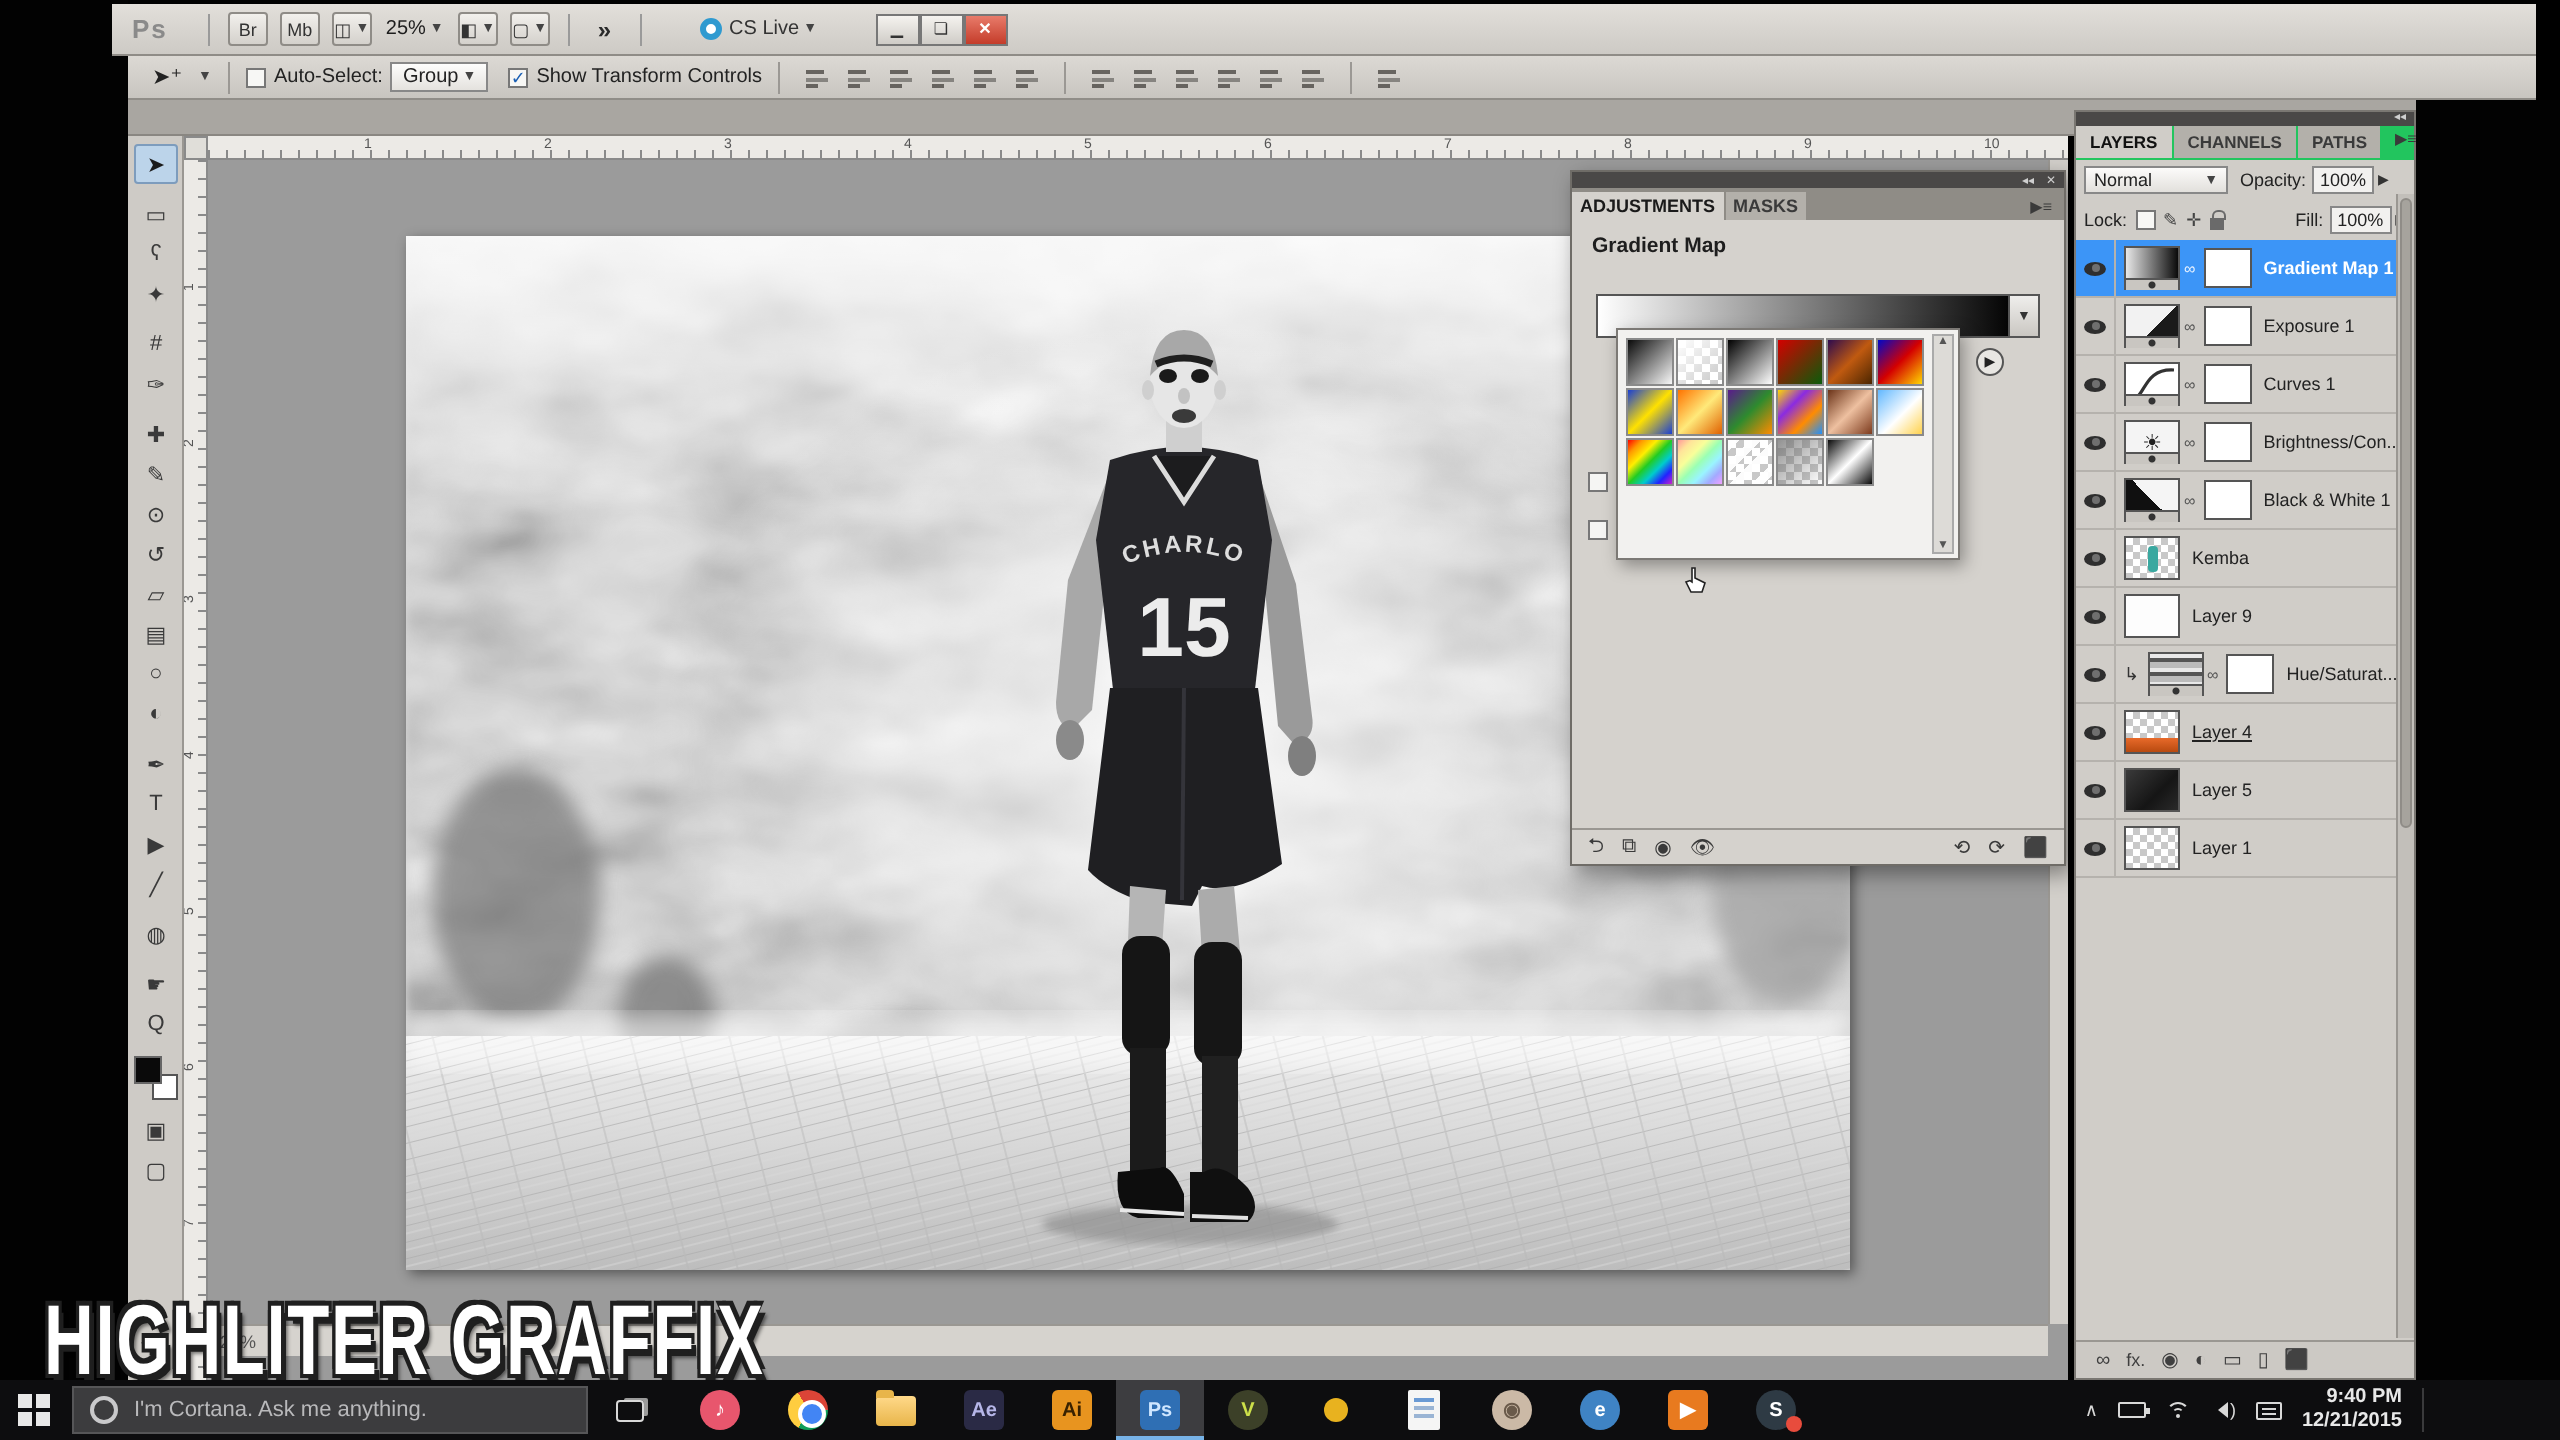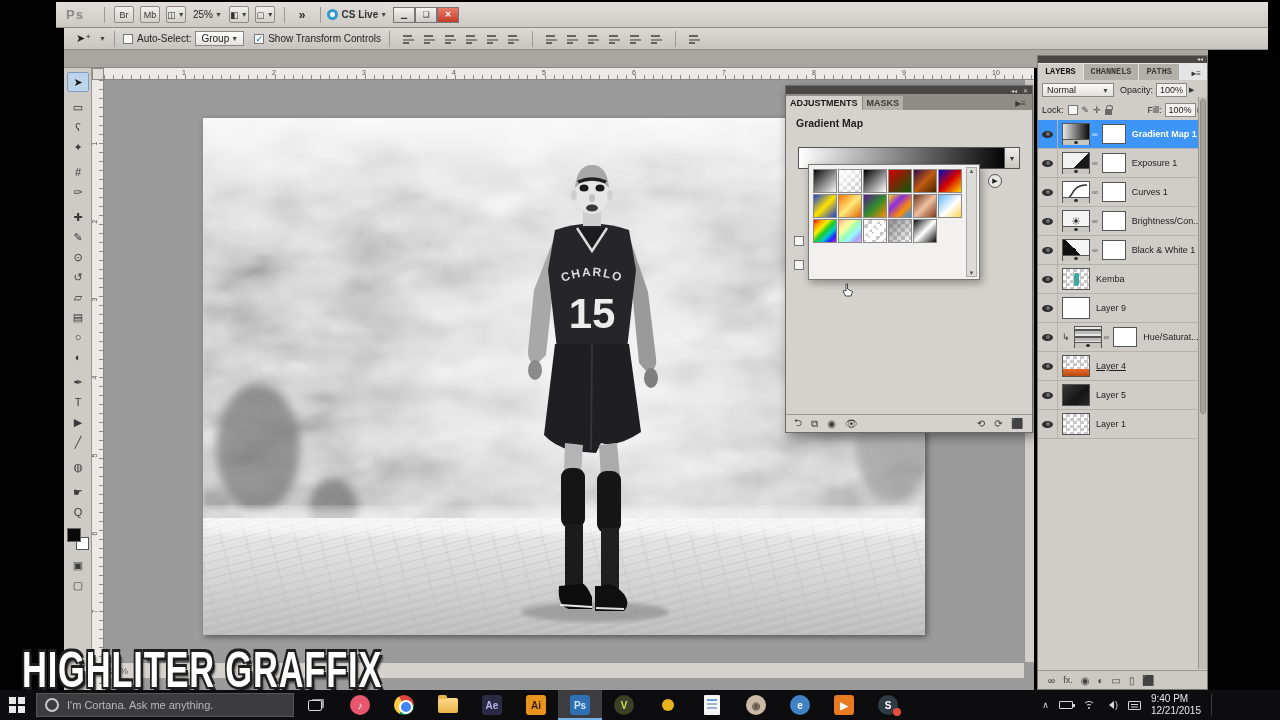--- a/index.html
+++ b/index.html
@@ -16,21 +16,21 @@
   .mb-sep { width:1px; height:16px; background:#9a9a9a; margin:0 6px; }
   .mini-btn { min-width:20px; height:17px; border:1px solid #8f8c87; background:linear-gradient(#f2f0ec,#d4d1cc);
     font-size:9px; display:flex; align-items:center; justify-content:center; margin:0 3px; border-radius:2px; color:#333;}
   .drop-arrow { font-size:7px; color:#444; margin-left:2px; }
   .zoom-box { display:flex; align-items:center; margin:0 4px; font-size:10px;}
   .workspace { display:flex; align-items:center; margin-left:8px; }
   .ws-btn { padding:3px 10px; font-size:10px; font-weight:bold; color:#2a2a2a; }
   .ws-btn.active { background:linear-gradient(#7e7e7e,#5f5f5f); color:#f0f0f0; border-radius:3px;
     border:1px solid #4a4a4a; }
   .ws-more { font-size:12px; font-weight:bold; padding:0 8px; color:#2a2a2a;}
-  .cslive { display:flex; align-items:center; font-size:10px; color:#333; margin:0 0;font-weight:bold;}
+  .cslive { display:flex; align-items:center; font-size:10px; color:#333; margin:0 23px;}
   .cslive-ring { width:11px; height:11px; border:3px solid #2f9ad0; border-radius:50%; margin-right:4px; background:#fff;}
   .winbtns { display:flex; margin-left:6px; margin-right:4px;}
   .winbtn { width:22px; height:16px; border:1px solid #777; background:linear-gradient(#f5f3ef,#cfccc7);
     font-size:8px; display:flex; align-items:center; justify-content:center; color:#333;}
   .winbtn.close { background:linear-gradient(#e87b6a,#c43c2a); color:#fff; font-weight:bold; }
 
   .optionsbar { position:absolute; left:64px; top:28px; width:1204px; height:22px;
     background:linear-gradient(#dcd9d4,#c8c5c0); border-bottom:1px solid #908d88;
     display:flex; align-items:center; font-size:10px; color:#222; }
   .opt-tool { font-size:11px; margin:0 6px 0 12px; color:#222; }
@@ -108,21 +108,21 @@
     background:#e8e6e2; display:flex; align-items:center; justify-content:center; font-size:7px; color:#222;}
   .adj-footer { position:absolute; left:0; right:0; bottom:0; height:18px; border-top:1px solid #9a9792;
     display:flex; align-items:center; font-size:10px; color:#3a3a3a; padding:0 8px; gap:9px;}
   .adj-footer .spacer { flex:1; }
   .cursor-hand { position:absolute; left:33px; top:118px; width:12px; height:14px; z-index:5;}
 
   
   .dock { position:absolute; left:1037px; top:55px; width:171px; height:635px; background:#d0cdc8;
     border:1px solid #7a7772; }
   .dock-collapse { height:7px; background:#4a4847; color:#cfcfcf; font-size:6px; text-align:right; padding-right:4px; line-height:7px;}
-  .lay-tabs { height:17px; background:#e5e5e5; display:flex; align-items:flex-end;font-family:Liberation Mono, monospace;}
+  .lay-tabs { height:17px; background:#22c55e; display:flex; align-items:flex-start;}
   .lay-tab { font-size:8.5px; font-weight:bold; color:#3a3a3a; padding:3px 7px; background:#b3b0aa; margin-right:1px;}
   .lay-tab.active { background:#d0cdc8; color:#111;}
   .blend-row, .lock-row { display:flex; align-items:center; font-size:9px; color:#222; padding:3px 4px; }
   .blend-select { border:1px solid #888; background:linear-gradient(#fcfbfa,#e2e0dc); font-size:9px; padding:1px 4px;
     width:72px; display:flex; justify-content:space-between; align-items:center;}
   .val-box { border:1px solid #888; background:#f2f1ef; font-size:9px; padding:1px 3px; margin-left:3px;}
   .spin { font-size:7px; margin-left:2px; color:#333;}
   .lock-ics { display:flex; gap:4px; margin-left:4px; font-size:9px; color:#444; align-items:center;}
   .lock-pad { width:7px; height:6px; background:#6a6a6a; position:relative; margin-top:3px;}
   .lock-pad::before { content:""; position:absolute; left:1px; top:-4px; width:5px; height:4px;
@@ -190,21 +190,21 @@
   .wifi { width:12px; height:9px; position:relative; overflow:hidden;}
   .wifi i { position:absolute; border:1.5px solid #d8d8d8; border-radius:50%; border-bottom-color:transparent;
     border-left-color:transparent; border-right-color:transparent;}
   .wifi i:nth-child(1){ left:0; top:0; width:12px; height:12px;}
   .wifi i:nth-child(2){ left:3px; top:3px; width:6px; height:6px;}
   .wifi i:nth-child(3){ left:5px; top:6px; width:2px; height:2px; background:#d8d8d8; border:none; border-radius:50%;}
   .vol { display:flex; align-items:center; font-size:9px; }
   .vol .spk { width:0; height:0; border:4px solid transparent; border-right:5px solid #d8d8d8; margin-right:1px;}
   .kbd { width:13px; height:9px; border:1.5px solid #d8d8d8; border-radius:1px; position:relative;}
   .kbd::after{ content:""; position:absolute; left:2px; top:2px; width:7px; height:1px; background:#d8d8d8; box-shadow:0 2.5px 0 #d8d8d8;}
-  .clock { font-size:10px; line-height:12px; color:#e8e8e8; }
+  .clock { text-align:right; font-size:10px; line-height:12px; color:#e8e8e8;font-weight:bold; }
   .tray-sep { width:1px; height:22px; background:#3a3a3c; }
   .showdesk { width:52px; height:30px; }
 
   .blackpane-right { position:absolute; left:1208px; top:50px; width:72px; height:640px; background:#020202;}
   .blackpane-left { position:absolute; left:0; top:0; width:64px; height:690px; background:#020202;}
   .blackpane-topleft { position:absolute; left:0; top:0; width:56px; height:50px; background:#020202;}
 </style>
 </head>
 <body>
 

